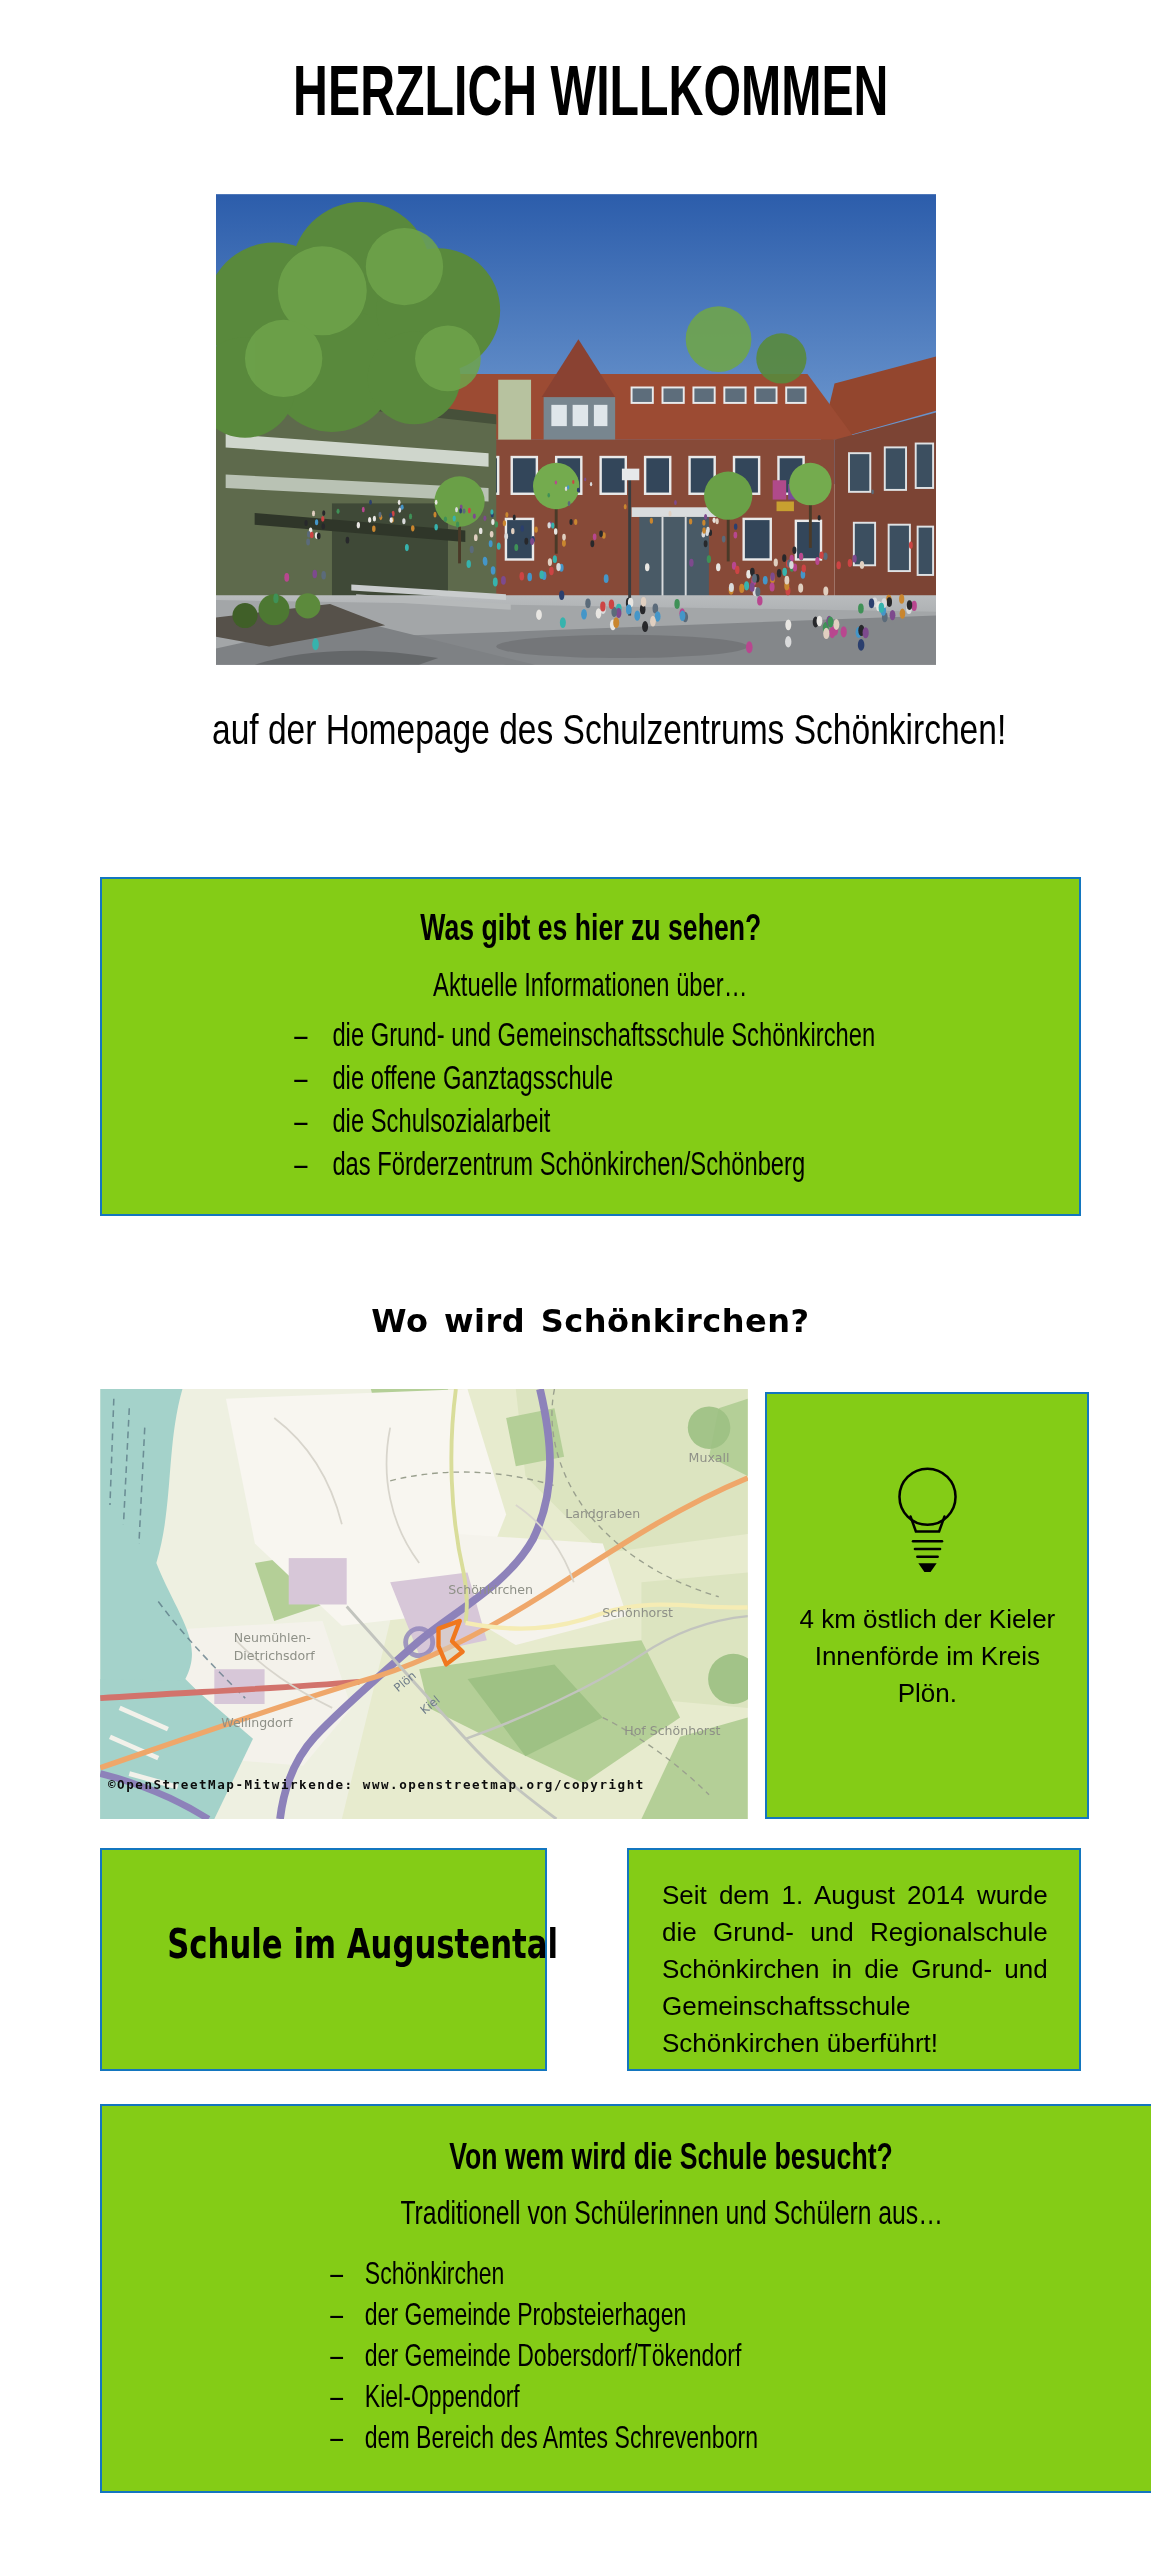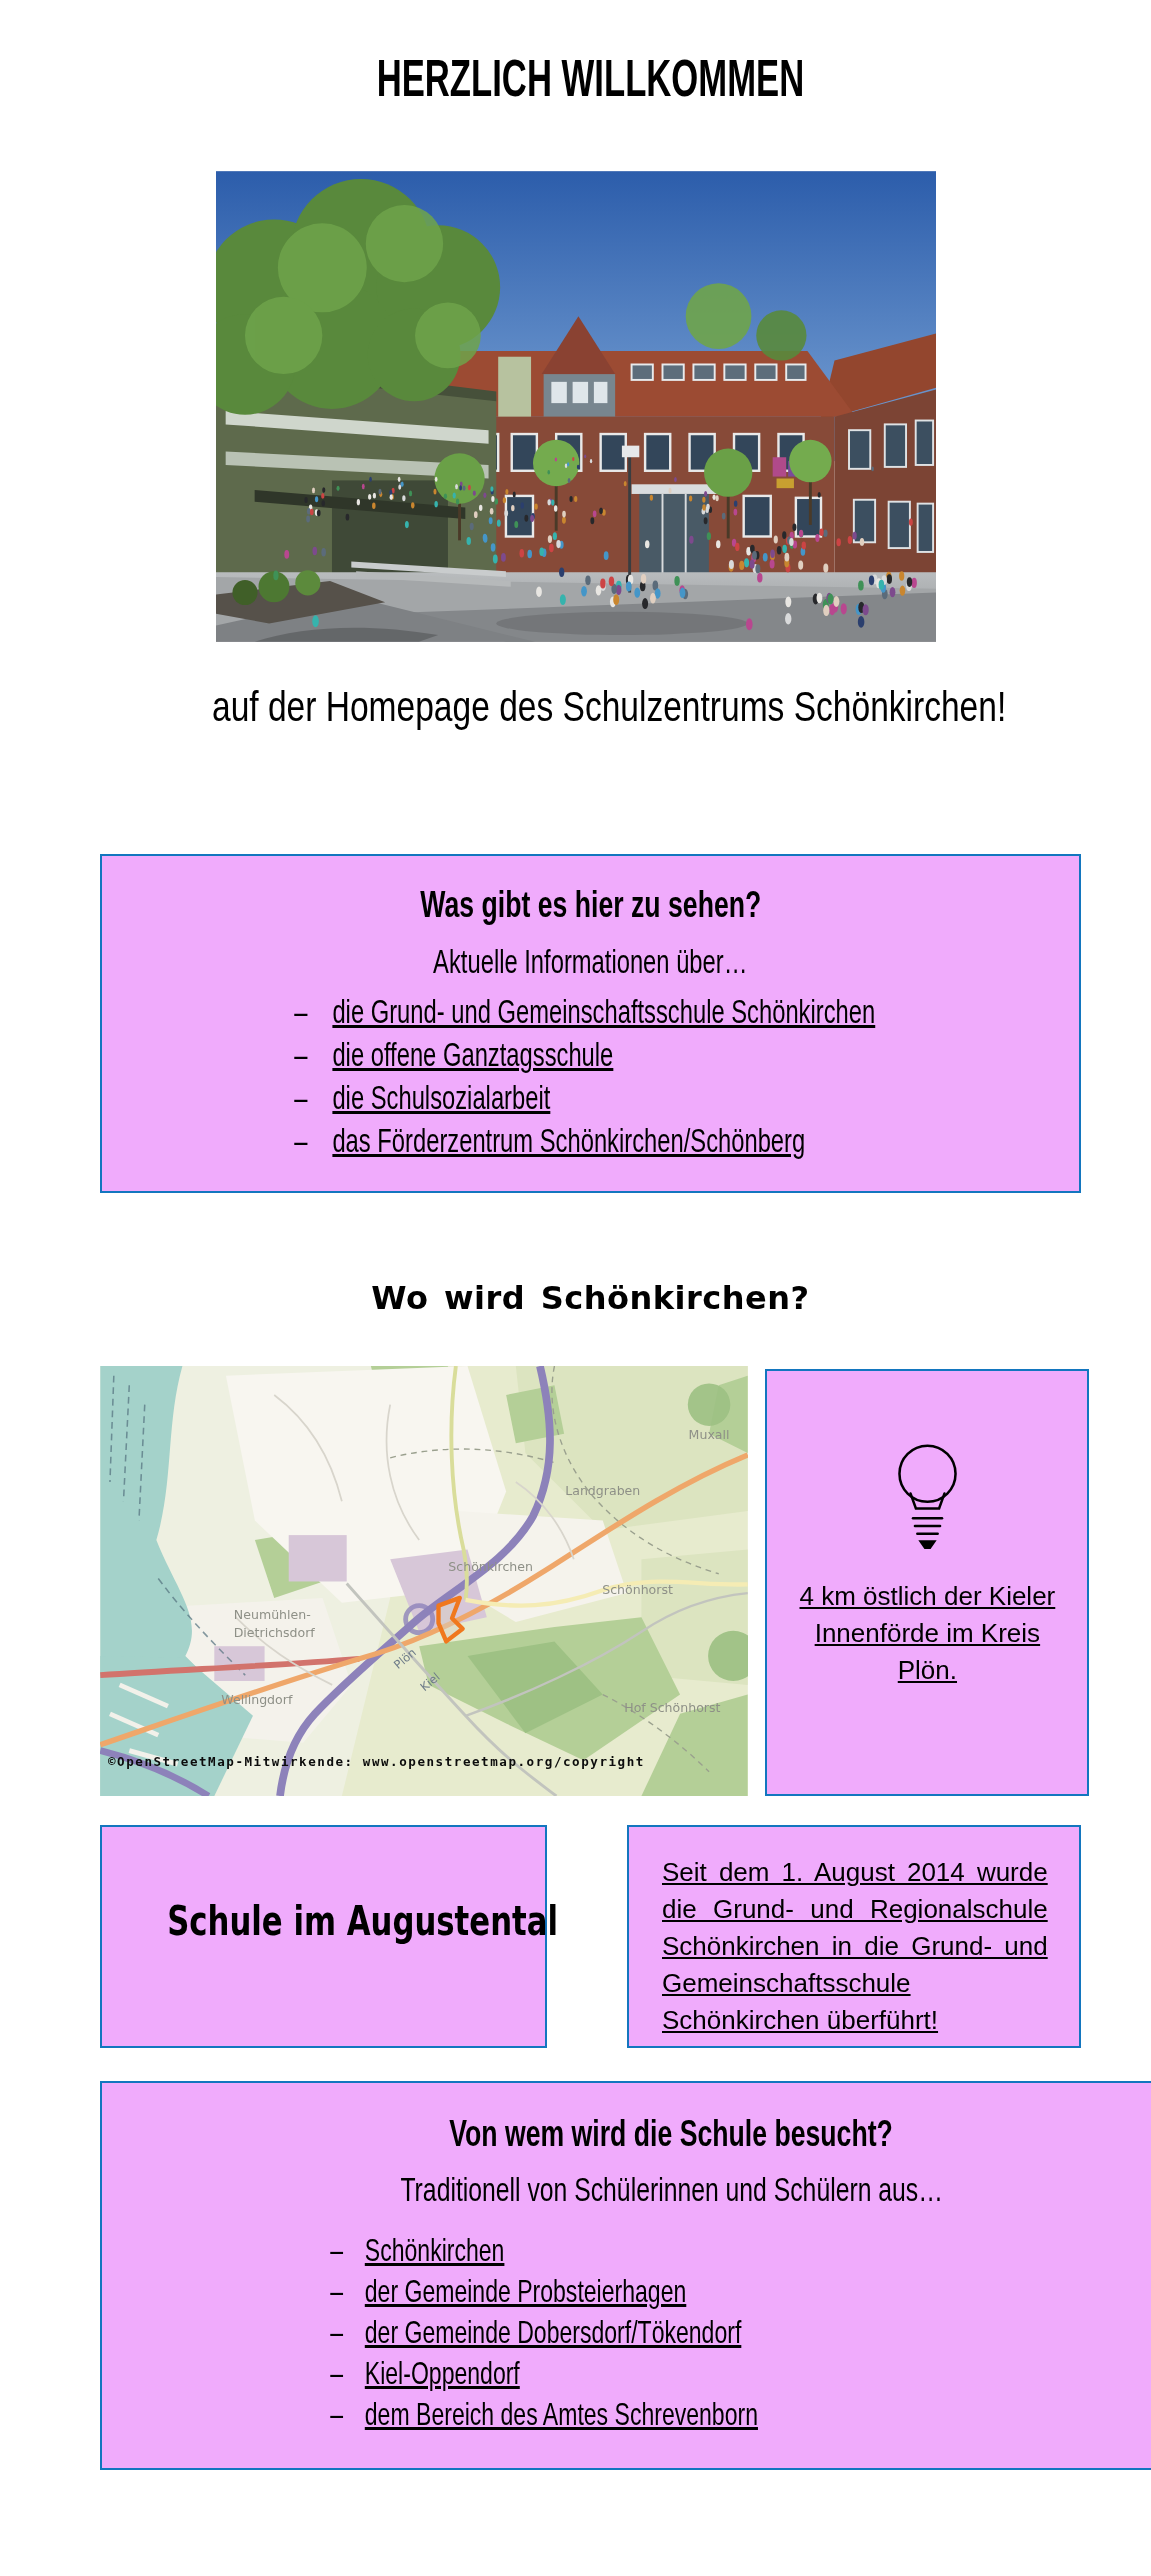--- a/index.html
+++ b/index.html
@@ -1,33 +1,33 @@
 <!DOCTYPE html>
 <html lang="de" style="--blue: #1376bf;"><head>
 <meta charset="utf-8">
 <style>
   html,body{margin:0;padding:0;background:#fff;}
   body{width:1151px;height:2576px;overflow:hidden;color:#000;
        font-family:"Liberation Sans",sans-serif;-webkit-font-smoothing:antialiased;}
   .content{width:981px;margin-left:100px;}
 
   
-  h1.title{margin:50px 0 0 0;text-align:center;font-size:51px;line-height:1.15;font-weight:bold;white-space:nowrap;}
+  h1.title{margin:50px 0 0 0;text-align:center;font-size:71px;line-height:1.15;font-weight:bold;white-space:nowrap;}
   h1.title .cx{display:inline-block;transform:scaleX(.68);}
 
   
   .photo-wrap{width:720px;height:471px;margin:62px 0 0 116px;overflow:hidden;}
   .photo-wrap svg{display:block;}
 
   
   .subtitle{margin:41px 0 0 0;text-align:center;font-size:43px;font-weight:normal;line-height:1.1;white-space:nowrap;}
   .subtitle .cx{display:inline-block;transform:scaleX(.78);}
 
   
-  .box{border:2.9px solid var(--blue,#1376bf);box-sizing:border-box;background:#f0abfc;text-decoration:underline;}
+  .box{border:2.9px solid var(--blue,#1376bf);box-sizing:border-box;background:#84cc16;}
 
   .info-box{width:981px;margin:124px 0 0 0;padding:15.5px 0 29px 0;}
   .box h2{margin:11.6px 0 13.5px 0;text-align:center;font-size:37px;font-weight:bold;line-height:1.2;white-space:nowrap;}
   .box h2 .cx{display:inline-block;transform:scaleX(.72);}
   .intro-line{margin:1.9px 0 0 0;text-align:center;font-size:33px;line-height:1.3;white-space:nowrap;}
   .intro-line .cx{display:inline-block;transform:scaleX(.72);}
 
   ul.dash{list-style:none;margin:5.8px 0 0 0;transform:scaleX(.72);transform-origin:0 0;width:138.8%;}
   ul.dash li{position:relative;font-size:33px;line-height:43px;padding-left:53px;}
   ul.dash li::before{content:"\2013";position:absolute;left:0;top:0;}

